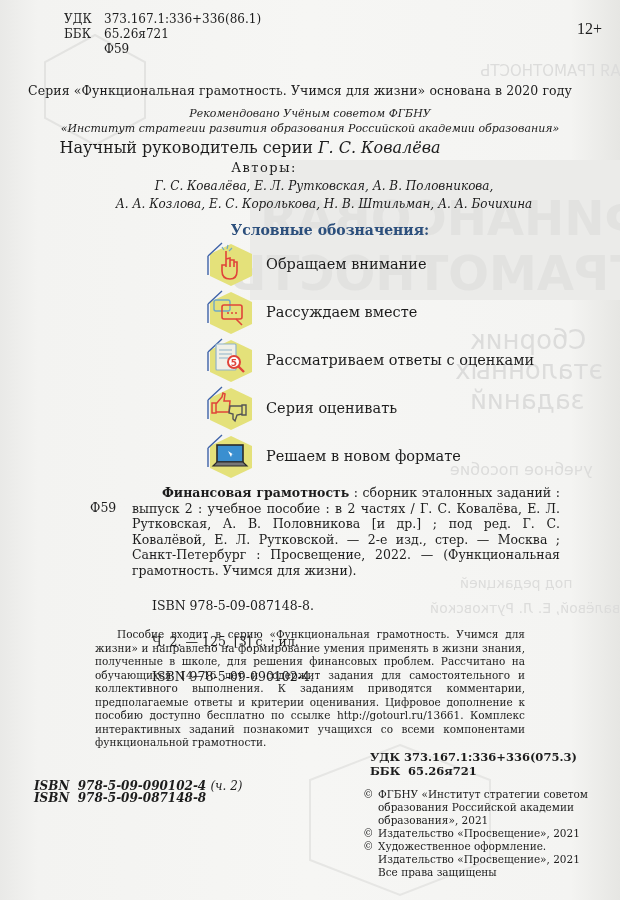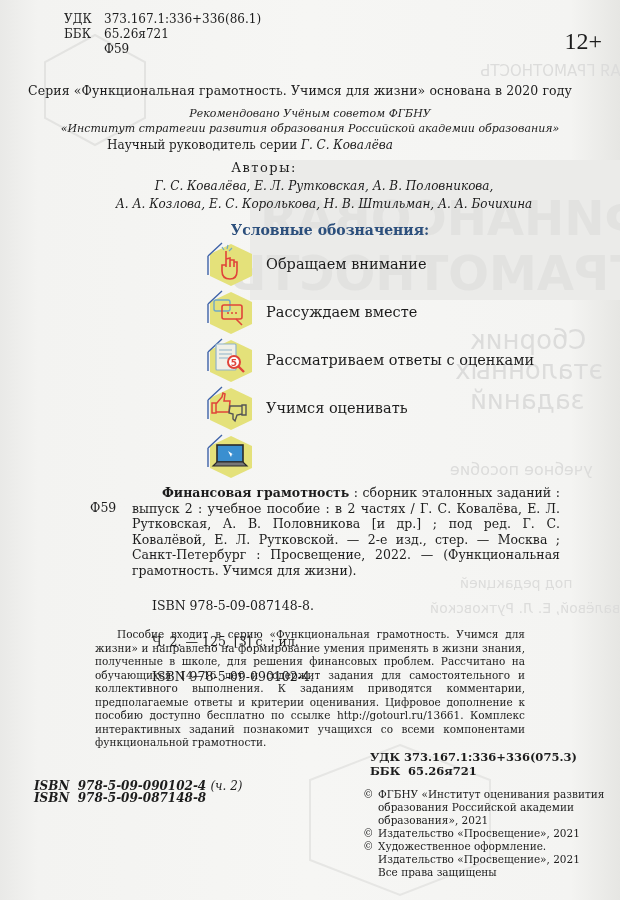--- a/index.html
+++ b/index.html
@@ -13,25 +13,25 @@
   .ghost {
     position: absolute; color: #dcdcdb; font-family: "DejaVu Sans", sans-serif;
     transform: scaleX(-1); white-space: nowrap; pointer-events: none;
   }
   .ghost-block { position: absolute; background: #e7e7e5; pointer-events: none; }
   .ghost-hex { position: absolute; pointer-events: none; }
 
   .udk-top { left: 64px; top: 12px; font-size: 12px; line-height: 15px; }
   .udk-top .lbl { display: inline-block; width: 40px; }
   .udk-top .indent { padding-left: 40px; }
-  .age { right: 18px; top: 28px; font-size: 24px; font-family: "Liberation Serif", serif; }
+  .age { right: 18px; top: 20px; font-size: 16px; font-family: "Liberation Serif", serif; }
 
   .series { left: 0; width: 600px; top: 83px; text-align: center; font-size: 12.5px; letter-spacing: 0.1px; }
   .recommended { left: 0; width: 620px; top: 106px; text-align: center; font-size: 11px; font-style: italic; line-height: 15px; }
-  .supervisor { left: 0; width: 500px; top: 138px; text-align: center; font-size: 12px; }
+  .supervisor { left: 0; width: 500px; top: 138px; text-align: center; font-size: 16px; }
   .supervisor .it { font-style: italic; }
   .authors-h { left: 0; width: 528px; top: 160px; text-align: center; font-size: 13px; letter-spacing: 1.5px; }
   .authors { left: 14px; width: 620px; top: 177px; text-align: center; font-size: 12px; font-style: italic; line-height: 18px; }
 
   .legend-title { left: 0; width: 660px; top: 222px; text-align: center; font-size: 14px; font-weight: bold; color: #2c4f7c; }
   .legend-list { left: 206px; top: 240px; }
   .legend-item { display: flex; align-items: center; height: 48px; }
   .legend-item .ico { width: 50px; height: 46px; position: relative; margin-right: 10px; }
   .legend-item .txt { font-size: 14.5px; }
 
@@ -143,32 +143,33 @@
   </div>
   <div class="legend-item">
     <div class="ico">
       <svg width="50" height="46" viewBox="0 0 50 46">
         <polygon points="25,3 46,13 46,35 25,45 4,35 4,13" fill="#e4e17a"></polygon>
         <path d="M2,15 L2,34 M2,15 L16,2" stroke="#3f63a8" stroke-width="1.4" fill="none"></path>
         <path d="M6,18 H10 V28 H6 Z M10,19 L16,12 L17,8 L19,9 L18,16 H24 L23,27 H10" fill="none" stroke="#e0443a" stroke-width="1.5"></path>
         <path d="M40,20 H36 V30 H40 Z M36,21 L24,21 L23,28 L27,29 L27,34 L29,36 L31,30 L36,29" fill="none" stroke="#555" stroke-width="1.4"></path>
       </svg>
     </div>
-    <span class="txt">Учимся оценивать</span>
+    <span class="txt">Серия оценивать</span>
   </div>
   <div class="legend-item">
     <div class="ico">
       <svg width="50" height="46" viewBox="0 0 50 46">
         <polygon points="25,3 46,13 46,35 25,45 4,35 4,13" fill="#e4e17a"></polygon>
         <path d="M2,15 L2,34 M2,15 L16,2" stroke="#3f63a8" stroke-width="1.4" fill="none"></path>
         <rect x="11" y="12" width="26" height="17" fill="#3a8fd0" stroke="#2a2a2a" stroke-width="1.6"></rect>
         <path d="M7,33 L11,29 H37 L41,33 Z" fill="#777" stroke="#2a2a2a" stroke-width="1.2"></path>
         <path d="M22,18 L25,24 L26,21 L28,22 Z" fill="#fff"></path>
       </svg>
     </div>
+    <span class="txt">Решаем в новом формате</span>
   </div>
 </div>
 
 <div class="abs biblio">
   <span class="code">Ф59</span>
   <div class="body">
     <div class="first"><b>Финансовая грамотность</b><span> : сборник эталонных заданий : выпуск 2 : учебное пособие : в 2 частях / Г. С. Ковалёва, Е. Л. Рутковская, А. В. Половникова [и др.] ; под ред. Г. С. Ковалёвой, Е. Л. Рутковской. — 2-е изд., стер. — Москва ; Санкт-Петербург : Просвещение, 2022. — (Функциональная грамотность. Учимся для жизни).</span></div>
     <div class="isbn">ISBN 978-5-09-087148-8.</div>
     <div class="isbn">Ч. 2. — 125, [3] с. : ил.</div>
     <div class="isbn">ISBN 978-5-09-090102-4.</div>
@@ -181,21 +182,21 @@
 
 <div class="abs udk-bottom">
   <div>УДК 373.167.1:336+336(075.3)</div>
   <div style="white-space:pre;">ББК  65.26я721</div>
 </div>
 
 <div class="abs copyright">
   <div class="row">
     <span class="sym">©</span>
     <div>
-      <div>ФГБНУ «Институт оценивания развития</div>
+      <div>ФГБНУ «Институт стратегии советом</div>
       <div>образования Российской академии</div>
       <div>образования», 2021</div>
     </div>
   </div>
   <div class="row">
     <span class="sym">©</span>
     <div>Издательство «Просвещение», 2021</div>
   </div>
   <div class="row">
     <span class="sym">©</span>

